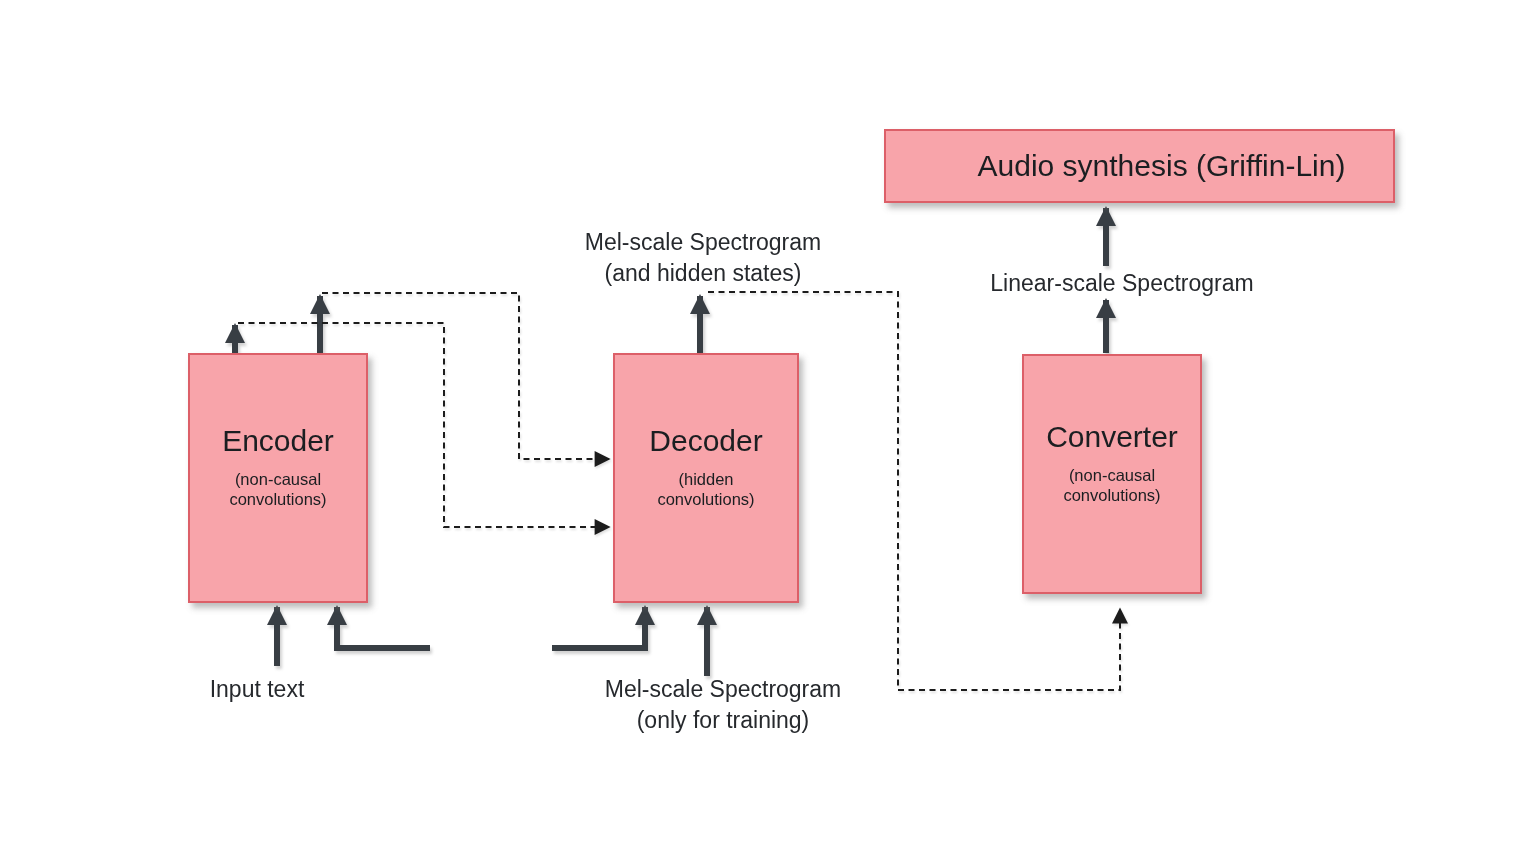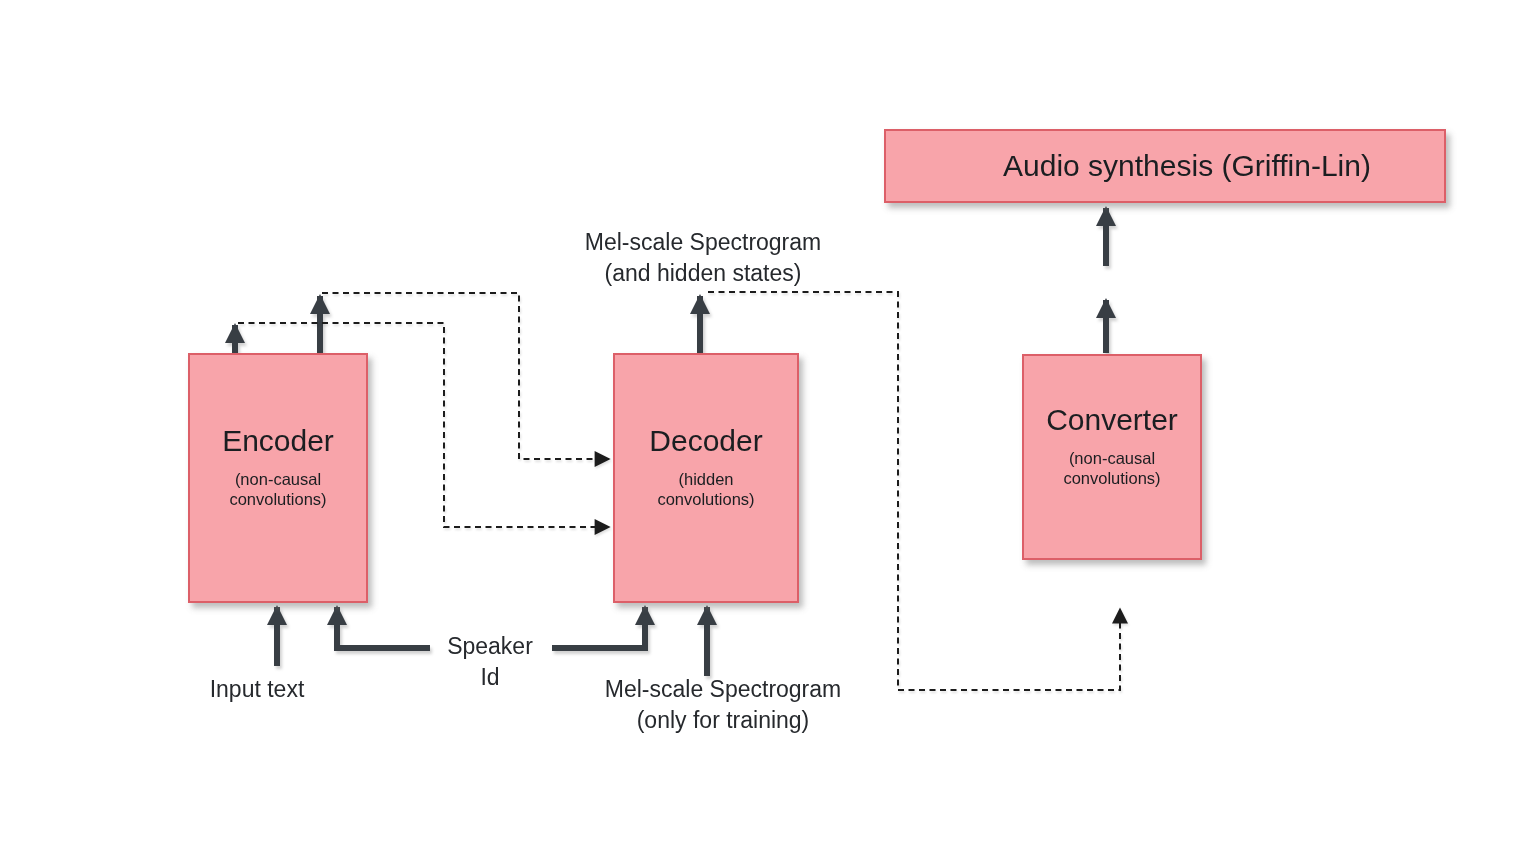--- a/index.html
+++ b/index.html
@@ -54,48 +54,47 @@
     <path class="solid" d="M277,666 L277,607" marker-end="url(#ahs)"></path>
     <path class="solid" d="M430,648 L337,648 L337,607" marker-end="url(#ahs)"></path>
     <path class="solid" d="M552,648 L645,648 L645,607" marker-end="url(#ahs)"></path>
     <path class="solid" d="M707,676 L707,607" marker-end="url(#ahs)"></path>
 
     <path class="dashed" d="M238,323 L444,323 L444,527 L609,527" marker-end="url(#ahd)"></path>
     <path class="dashed" d="M322,293 L519,293 L519,459 L609,459" marker-end="url(#ahd)"></path>
     <path class="dashed" d="M708,292 L898,292 L898,690 L1120,690 L1120,609" marker-end="url(#ahd)"></path>
   </svg>
 
-  <div class="box" style="left:884px;top:129px;width:562px;height:74px;padding-left:44px;">
+  <div class="box" style="left:884px;top:129px;width:511px;height:74px;padding-left:44px;">
     <span class="banner-title">Audio synthesis (Griffin-Lin)</span>
   </div>
 
   <div class="box module" style="left:188px;top:353px;width:180px;height:250px;">
     <div class="box-title">Encoder</div>
     <div class="box-sub">(non-causal
 convolutions)</div>
   </div>
 
   <div class="box module" style="left:613px;top:353px;width:186px;height:250px;">
     <div class="box-title">Decoder</div>
     <div class="box-sub">(hidden
 convolutions)</div>
   </div>
 
-  <div class="box module" style="left:1022px;top:354px;width:180px;height:206px;">
+  <div class="box module" style="left:1022px;top:354px;width:180px;height:240px;">
     <div class="box-title">Converter</div>
     <div class="box-sub">(non-causal
 convolutions)</div>
   </div>
 
 
   <div class="lbl" style="left:503px;top:227px;width:400px;">Mel-scale Spectrogram
 (and hidden states)</div>
 
+  <div class="lbl" style="left:952px;top:268px;width:340px;">Linear-scale Spectrogram</div>
 
   <div class="lbl" style="left:157px;top:674px;width:200px;">Input text</div>
 
-  <div class="lbl" style="left:415px;top:631px;width:150px;">Speaker
-Id</div>
 
   <div class="lbl" style="left:523px;top:674px;width:400px;">Mel-scale Spectrogram
 (only for training)</div>
 
 </div>
 
 </body></html>

